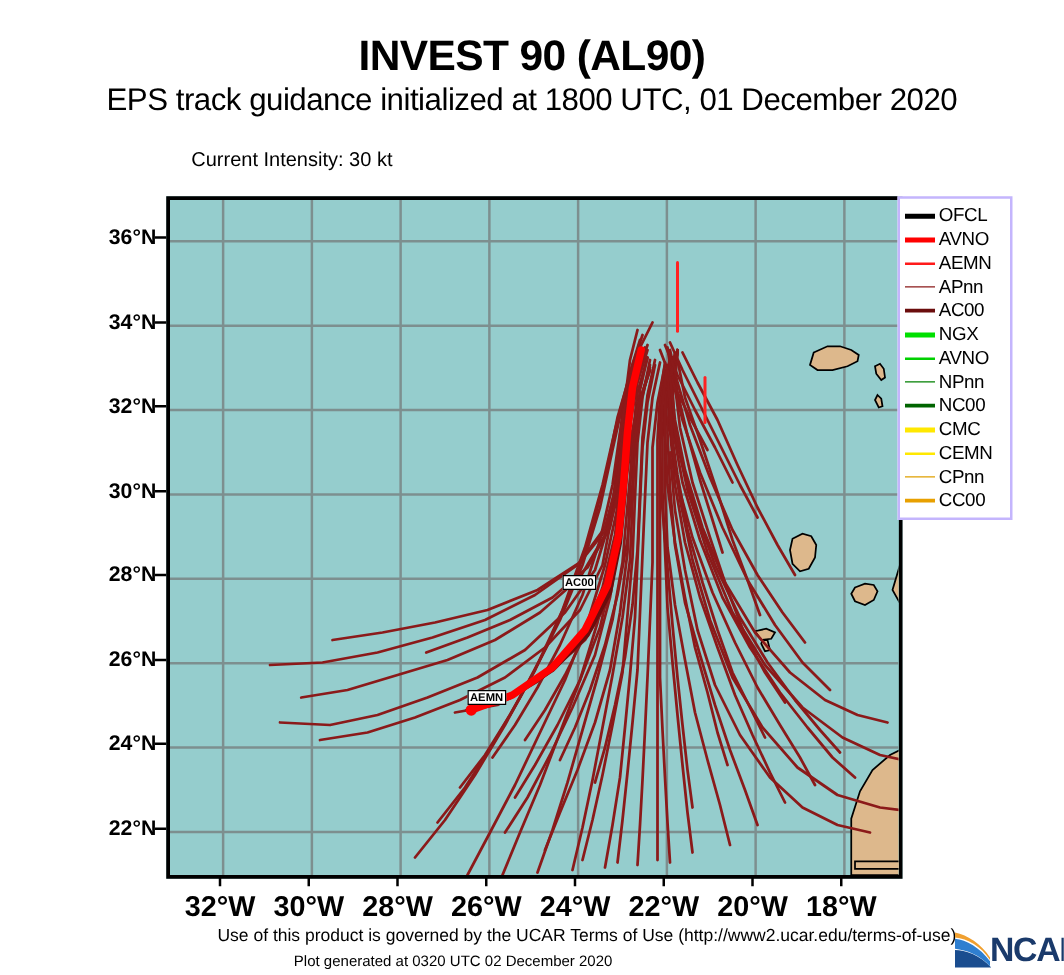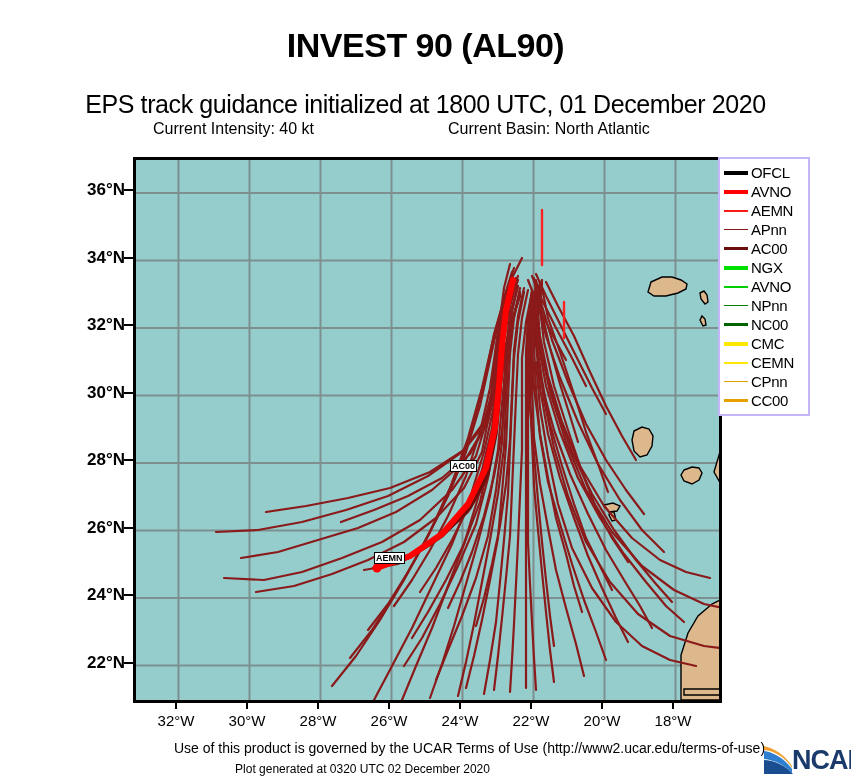--- a/index.html
+++ b/index.html
@@ -27,21 +27,20 @@
     margin-top: 24px;
   }
   #sub-title {
     position: absolute;
     left: 0; top: 66px; width: 851px;
     text-align: center;
     font-size: 25px;
     font-weight: normal;
     letter-spacing: -0.4px;
     white-space: nowrap;
-    margin-top: 24px;
   }
   #info-row {
     position: absolute;
     left: 133px; top: 120px; width: 585px;
     height: 22px;
     font-size: 16px;
   }
   #info-intensity {
     position: absolute; left: 20px; top: 0;
     white-space: nowrap;
@@ -82,22 +81,22 @@
     left: 124px; width: 9px; height: 2px;
     background: #000;
     transform: translateY(-50%);
   }
   .lon-label {
     position: absolute;
     top: 0;
     width: 80px;
     margin-left: -40px;
     text-align: center;
-    font-size: 15px;
-    font-weight: normal;
+    font-size: 23px;
+    font-weight: bold;
     white-space: nowrap;
   }
   .lon-tick {
     position: absolute;
     top: 700px; width: 2px; height: 9px;
     background: #000;
   }
   #lat-axis { position: absolute; left: 0; top: 0; width: 125px; height: 780px; }
   #lon-axis { position: absolute; left: 0; top: 0; width: 851px; height: 780px; }
 
@@ -174,22 +173,21 @@
     letter-spacing: -1px;
   }
 </style>
 </head>
 <body>
 
 <div id="main-title">INVEST 90 (AL90)</div>
 <div id="sub-title">EPS track guidance initialized at 1800 UTC, 01 December 2020</div>
 
 <div id="info-row">
-  <span id="info-intensity">Current Intensity: 40 kt</span>
-  <span id="info-basin">Current Basin: North Atlantic</span>
+  <span id="info-intensity">Current Intensity: 30 kt</span>
 </div>
 
 <div id="plot-frame">
   <div id="plot-inner">
 
     <svg width="583" height="540" viewBox="0 0 583 540" style="position:absolute;left:0;top:0;">
 
       <rect x="0" y="0" width="583" height="540" fill="#95cdcd"></rect>
 
       <g stroke="#7d8f8f" stroke-width="2">

